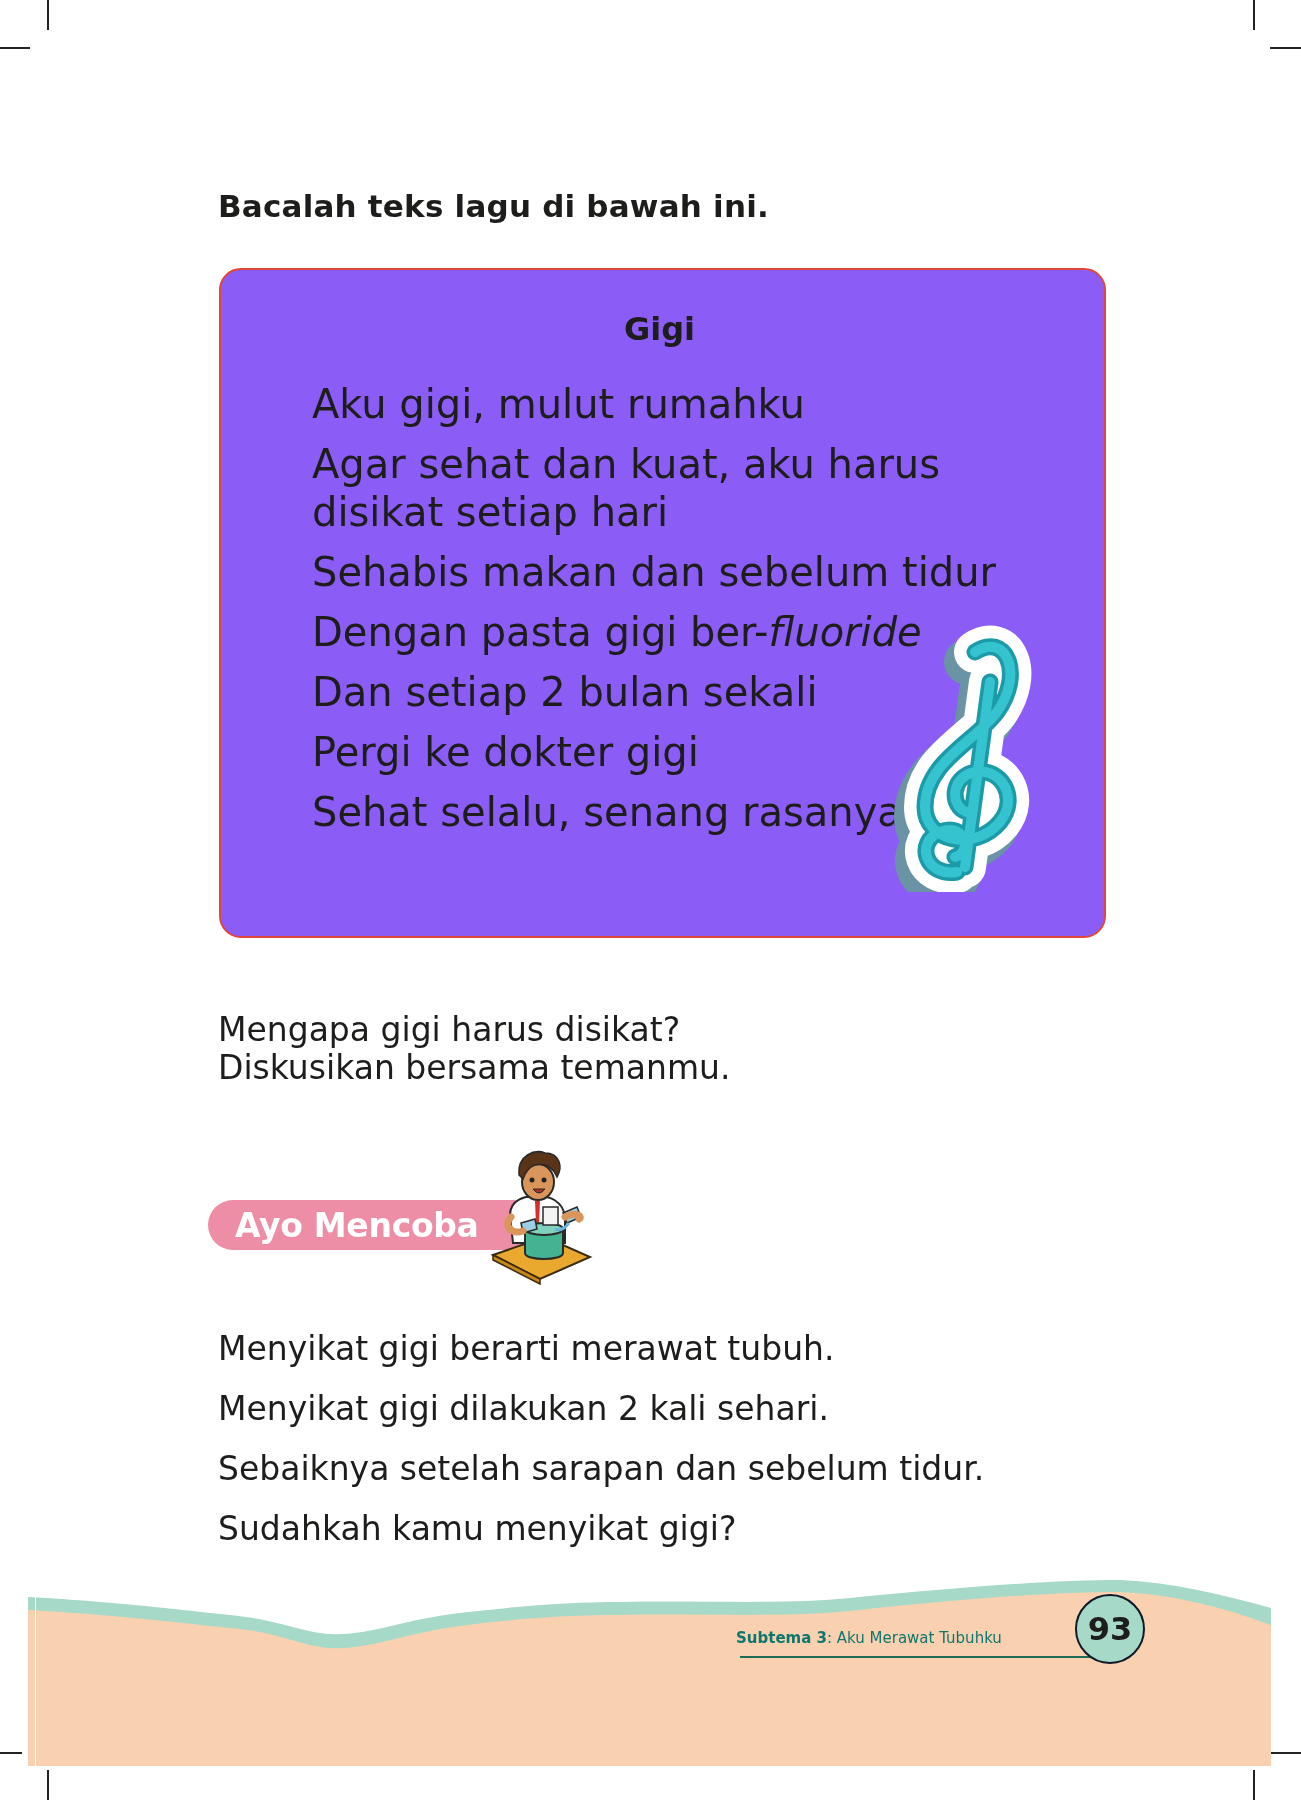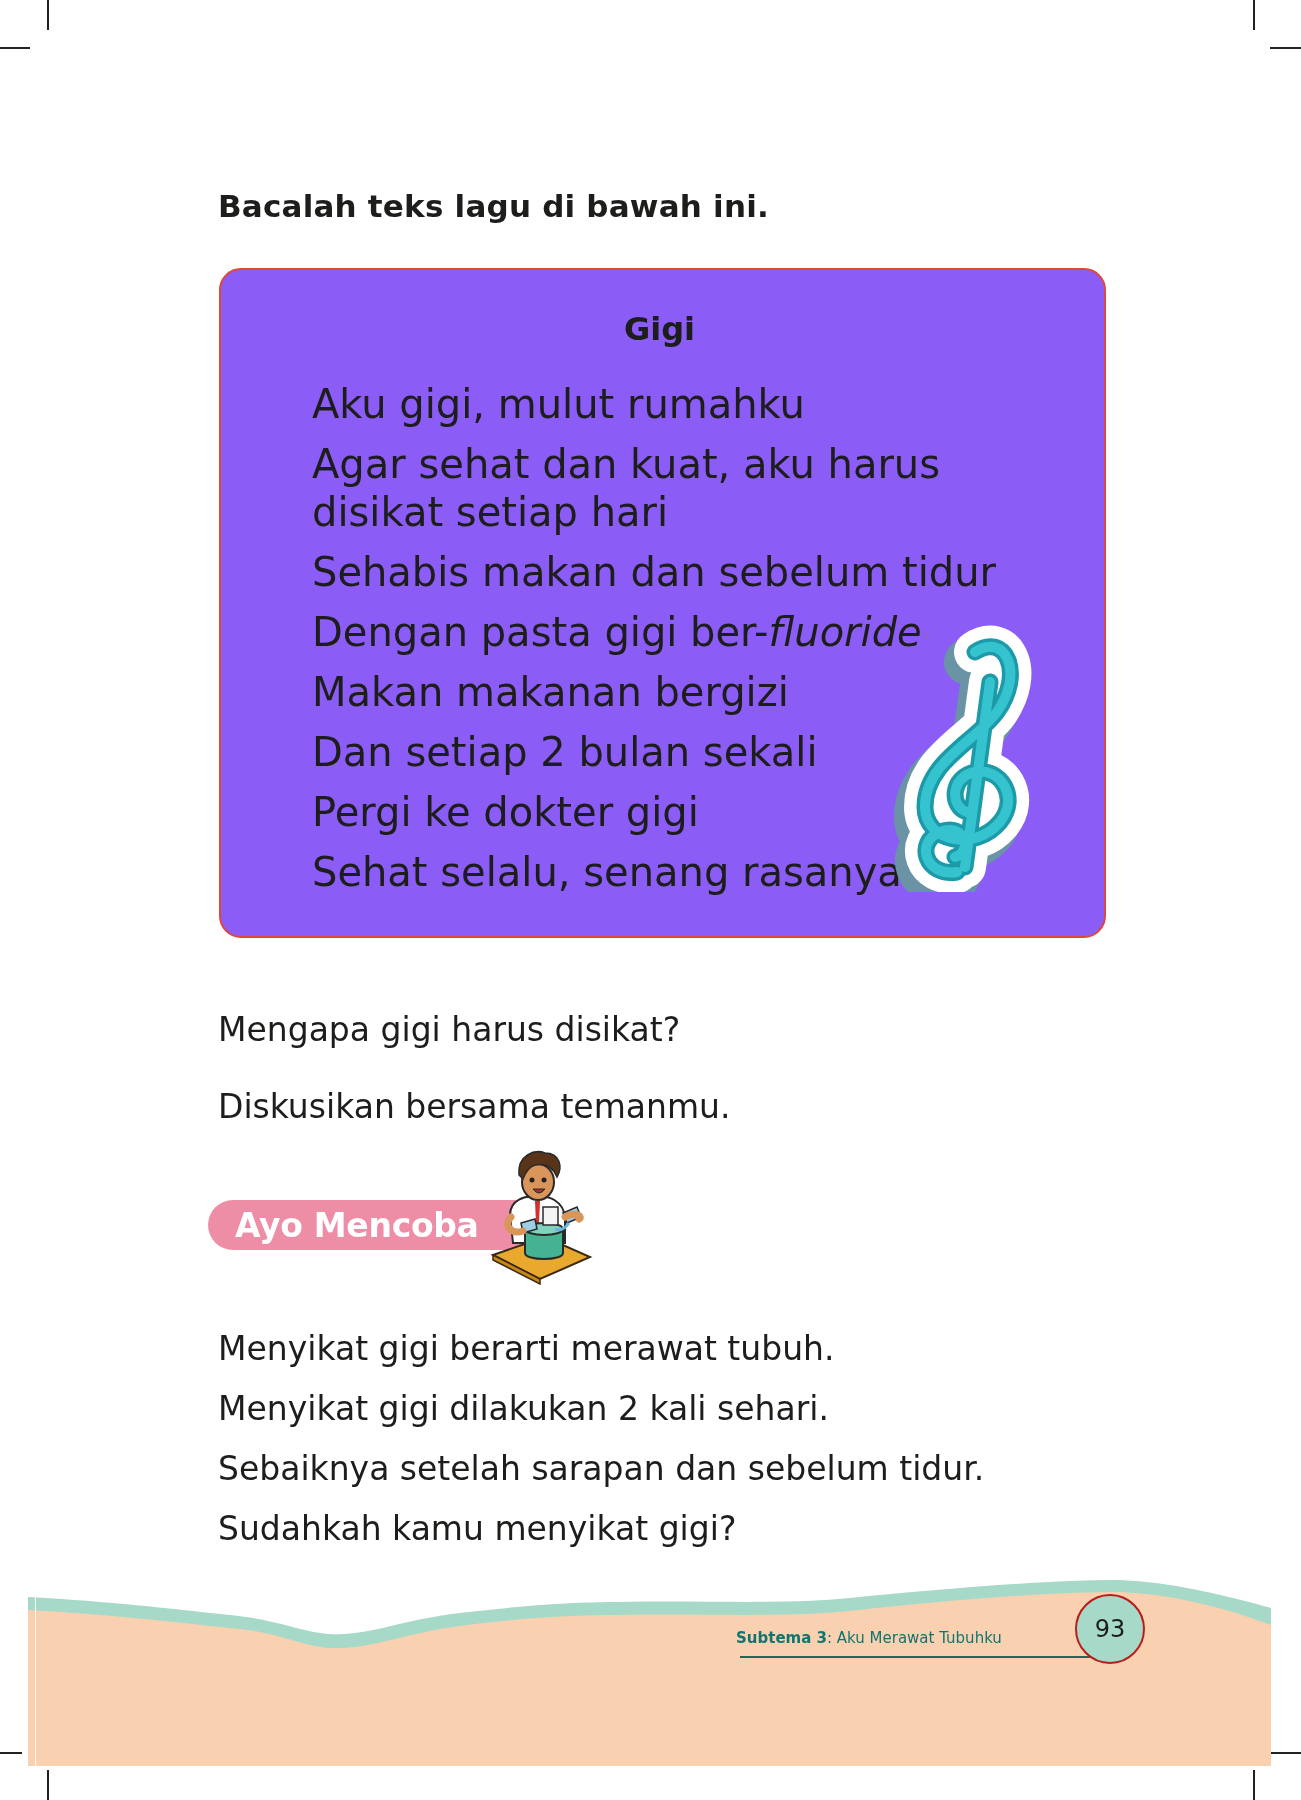--- a/index.html
+++ b/index.html
@@ -54,23 +54,23 @@
     position: absolute; left: 736px; top: 1629px;
     font-size: 15px; color: #0f766e; white-space: nowrap;
   }
   .footer-label b { font-weight: bold; }
   .footer-rule {
     position: absolute; left: 740px; top: 1656px; width: 350px; height: 2px;
     background: #1f6b52;
   }
   .page-circle {
     position: absolute; left: 1075px; top: 1594px; width: 70px; height: 70px;
-    border-radius: 50%; background: #a6d9c8; border: 2px solid #b91c1c;
+    border-radius: 50%; background: #a6d9c8; border: 2px solid #0f172a;
     box-sizing: border-box; display: flex; align-items: center; justify-content: center;
-    font-size: 24px; color: #1d1d1b;
+    font-size: 32px; color: #1d1d1b; font-weight: bold;
   }
 </style>
 </head>
 <body>
 
 <div class="crop v" style="left:47px;top:0;height:30px;"></div>
 <div class="crop h" style="left:0;top:47px;width:30px;"></div>
 <div class="crop v" style="left:1253px;top:0;height:30px;"></div>
 <div class="crop h" style="left:1270px;top:47px;width:31px;"></div>
 <div class="crop h" style="left:0;top:1752px;width:22px;"></div>
@@ -80,40 +80,39 @@
 
 <div class="instruction">Bacalah teks lagu di bawah ini.</div>
 
 <div class="song-box">
   <div class="song-title"><span>Gigi</span></div>
   <div class="lyrics">
     <p class="lyric">Aku gigi, mulut rumahku</p>
     <p class="lyric wrap" style="width:660px;">Agar sehat dan kuat, aku harus disikat setiap hari</p>
     <p class="lyric">Sehabis makan dan sebelum tidur</p>
     <p class="lyric"><span>Dengan pasta gigi ber-</span><i>fluoride</i></p>
-    <p class="lyric">Makan makanan bergizi</p>
     <p class="lyric">Dan setiap 2 bulan sekali</p>
     <p class="lyric">Pergi ke dokter gigi</p>
     <p class="lyric">Sehat selalu, senang rasanya</p>
   </div>
   <svg class="clef" viewBox="0 0 170 270">
     <g fill="none" stroke-linecap="round" stroke-linejoin="round">
 
       <path d="M72 250 C40 255 30 220 55 210 C80 200 88 230 70 235 M90 30 C120 10 140 50 112 90 C90 120 40 140 40 185 C40 220 90 230 115 200 C135 175 115 145 90 150 C65 155 65 185 82 190 M105 60 L80 245" stroke="#6a93a6" stroke-width="46" transform="translate(-8,10)"></path>
 
       <path d="M72 250 C40 255 30 220 55 210 C80 200 88 230 70 235 M90 30 C120 10 140 50 112 90 C90 120 40 140 40 185 C40 220 90 230 115 200 C135 175 115 145 90 150 C65 155 65 185 82 190 M105 60 L80 245" stroke="#ffffff" stroke-width="42"></path>
 
       <path d="M72 250 C40 255 30 220 55 210 C80 200 88 230 70 235 M90 30 C120 10 140 50 112 90 C90 120 40 140 40 185 C40 220 90 230 115 200 C135 175 115 145 90 150 C65 155 65 185 82 190 M105 60 L80 245" stroke="#1d9aa8" stroke-width="17"></path>
       <path d="M72 250 C40 255 30 220 55 210 C80 200 88 230 70 235 M90 30 C120 10 140 50 112 90 C90 120 40 140 40 185 C40 220 90 230 115 200 C135 175 115 145 90 150 C65 155 65 185 82 190 M105 60 L80 245" stroke="#34c3cf" stroke-width="10"></path>
     </g>
   </svg>
 </div>
 
 <div class="para" style="top:984px;margin-top:22px;">Mengapa gigi harus disikat?</div>
-<div class="para" style="top:1044px;margin-top:39px;">Diskusikan bersama temanmu.</div>
+<div class="para" style="top:1044px;">Diskusikan bersama temanmu.</div>
 
 <div class="ayo-banner">
   <span class="ayo-label">Ayo Mencoba</span>
 </div>
 <svg class="boy" viewBox="0 0 125 140">
 
   <polygon points="8,110 60,92 105,112 55,134" fill="#e9a92e" stroke="#3a2a12" stroke-width="2"></polygon>
   <polygon points="8,110 55,134 55,139 8,115" fill="#c98718" stroke="#3a2a12" stroke-width="1.5"></polygon>
 
   <path d="M25 70 C25 55 40 50 52 52 C64 50 78 56 80 72 L80 98 L28 98 Z" fill="#ffffff" stroke="#2a2a2a" stroke-width="2"></path>

